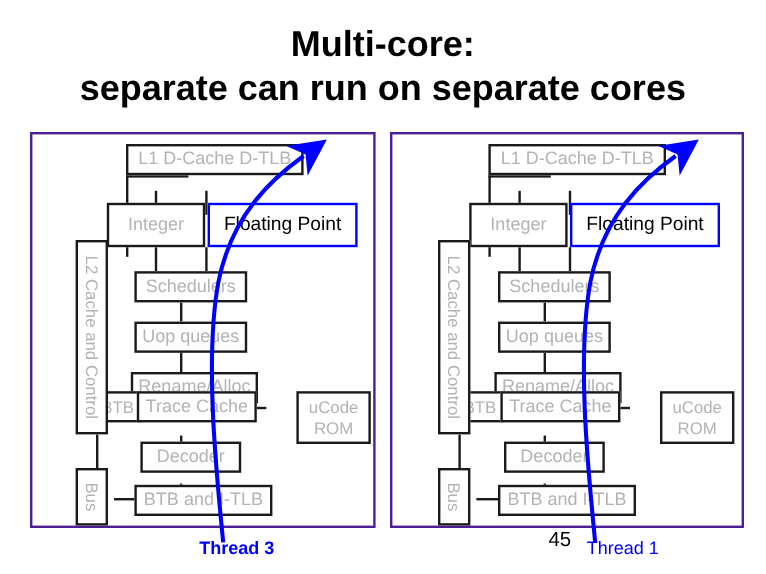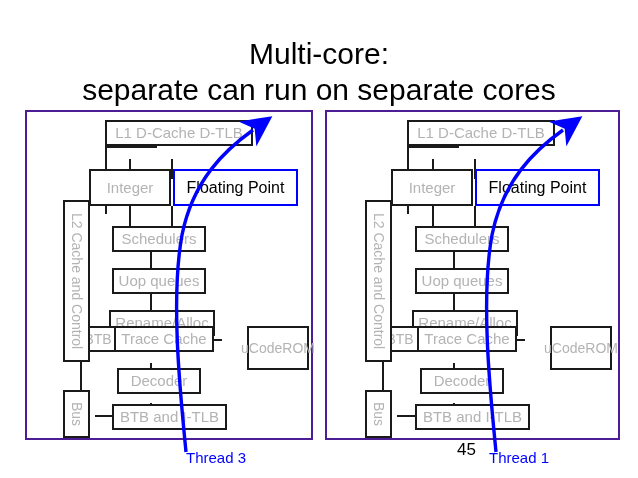--- a/index.html
+++ b/index.html
@@ -9,23 +9,22 @@
     font-family:"Liberation Sans","DejaVu Sans",sans-serif;
     overflow:hidden;
     position:relative;
   }
   #slide{position:relative;width:638px;height:478px;}
 
   
   .title{
     position:absolute;left:0;top:20px;width:638px;
     text-align:center;color:#000;
-    font-size:30px;line-height:36px;font-weight:normal;
+    font-size:30px;line-height:36px;font-weight:bold;
     letter-spacing:0px;
-    margin-top:16px;
   }
   .title .l2{display:block;}
 
   
   .core-panel{
     position:absolute;
     border:2px solid #4c1d95;
     background:#ffffff;
     box-sizing:border-box;
   }
@@ -54,21 +53,21 @@
     font-size:16px;
     z-index:5;
   }
   .unit.vert{
     writing-mode:vertical-rl;
     text-orientation:mixed;
     font-size:14px;
     letter-spacing:0px;
   }
   .unit.two-line{
-    flex-direction:row;
+    flex-direction:column;
     justify-content:center;
     line-height:18px;
     text-align:right;
   }
   .unit.two-line span{display:block;}
 
   
   .conn{position:absolute;background:#1a1a1a;z-index:1;}
   .conn.v{width:2px;}
   .conn.h{height:2px;}
@@ -77,21 +76,21 @@
   .thread-svg{position:absolute;left:0;top:0;width:638px;height:478px;pointer-events:none;z-index:8;}
 
   
   .thread-label{
     position:absolute;
     color:#0000ff;
     font-size:15px;
     white-space:nowrap;
     z-index:9;
   }
-  #thread-label-3{left:186px;top:449px;}
+  #thread-label-3{left:166px;top:449px;font-weight:bold;}
   #thread-label-4{left:489px;top:449px;}
   .page-number{
     position:absolute;left:457px;top:440px;
     color:#000;font-size:17px;z-index:9;
   }
 </style>
 </head>
 <body>
 
 <div id="slide">

